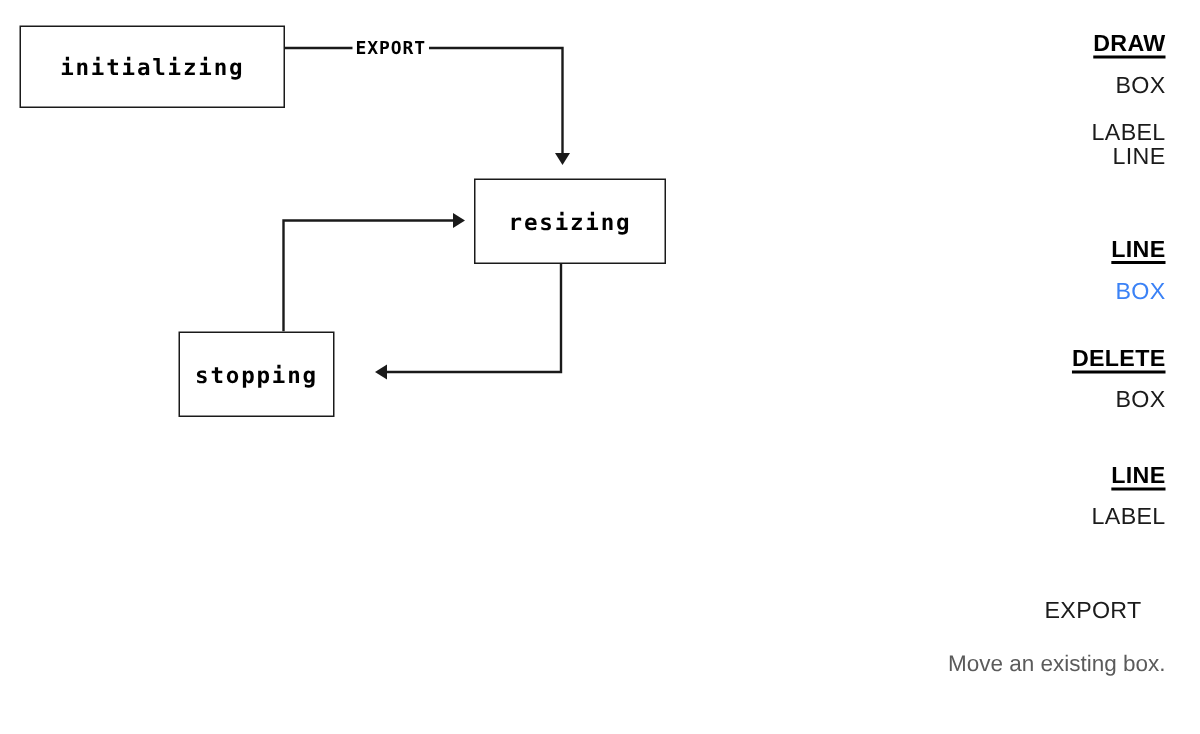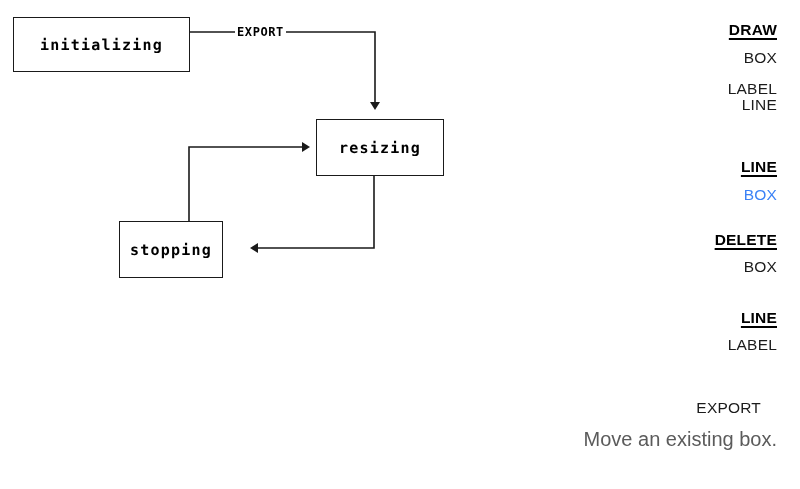--- a/index.html
+++ b/index.html
@@ -90,21 +90,21 @@
     color: #1b1b1b;
     line-height: 1;
     letter-spacing: 0.2px;
   }
   .menu-item.selected { color: #3b82f6; }
 
   #status-bar {
     position: absolute;
     right: 23px;
     bottom: 38px;
-    font-size: 20px;
+    font-size: 15px;
     color: #5b5b5b;
     text-align: left;
     white-space: nowrap;
   }
 </style>
 </head>
 <body>
 
 <div id="canvas">
   <svg width="620" height="489">

